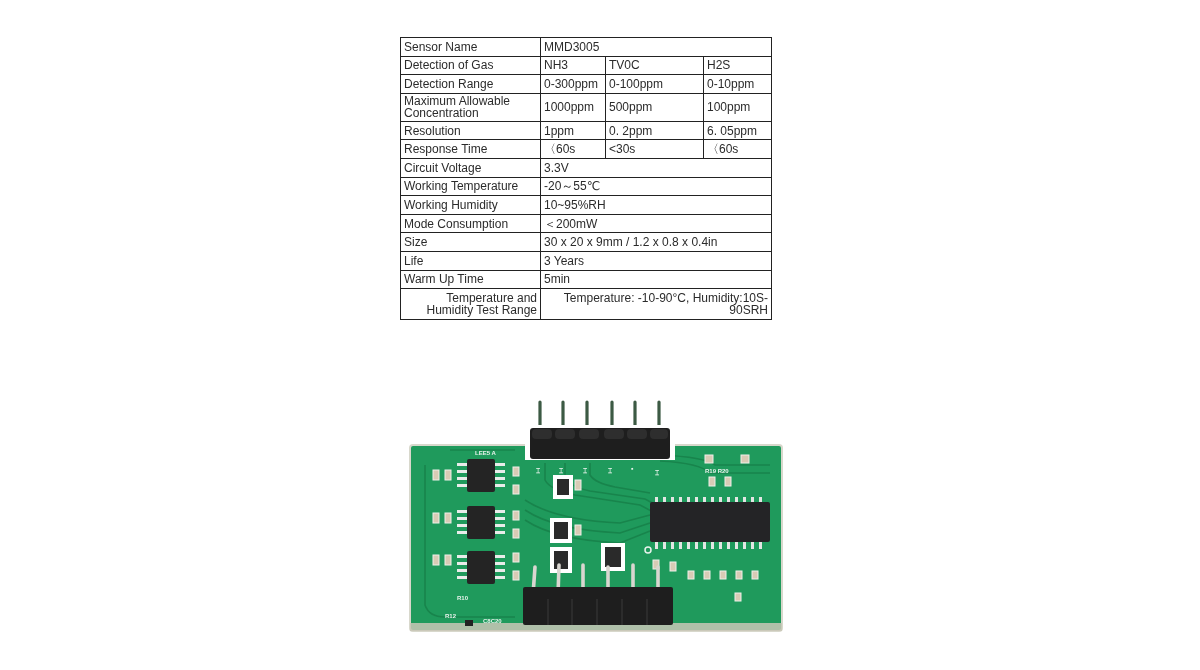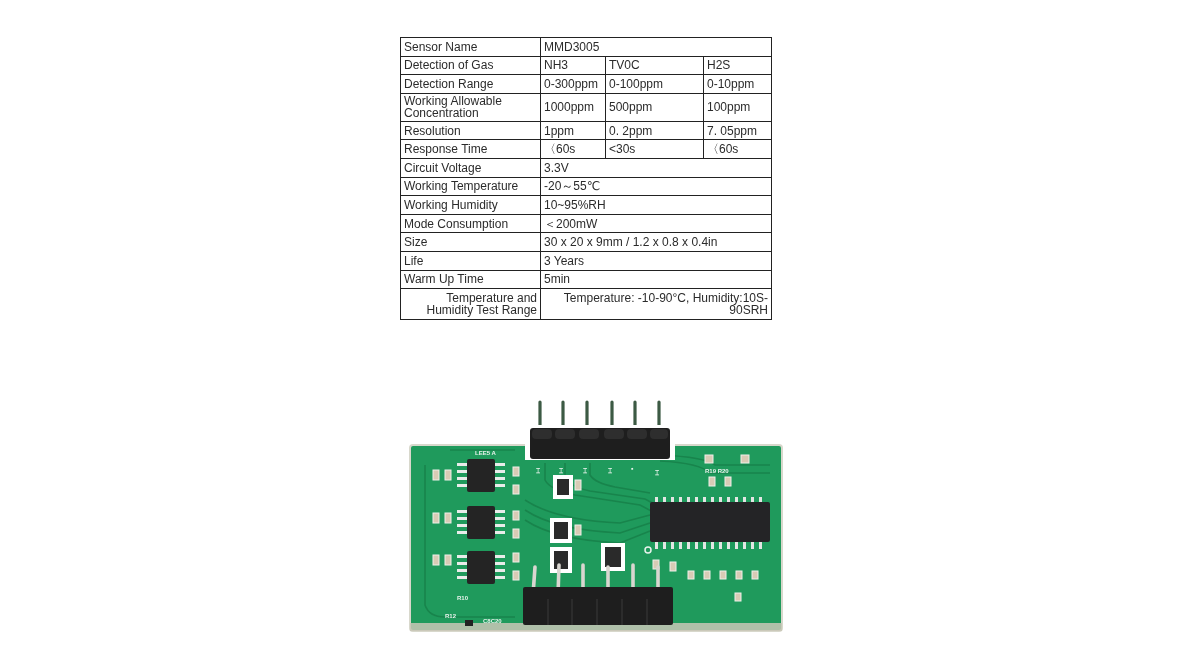--- a/index.html
+++ b/index.html
@@ -46,30 +46,30 @@
       <td>TV0C</td>
       <td>H2S</td>
     </tr>
     <tr>
       <td>Detection Range</td>
       <td>0-300ppm</td>
       <td>0-100ppm</td>
       <td>0-10ppm</td>
     </tr>
     <tr class="tall">
-      <td>Working Allowable Concentration</td>
+      <td>Maximum Allowable Concentration</td>
       <td>1000ppm</td>
       <td>500ppm</td>
       <td>100ppm</td>
     </tr>
     <tr>
       <td>Resolution</td>
       <td>1ppm</td>
       <td>0. 2ppm</td>
-      <td>7. 05ppm</td>
+      <td>6. 05ppm</td>
     </tr>
     <tr>
       <td>Response Time</td>
       <td>〈60s</td>
       <td>&lt;30s</td>
       <td>〈60s</td>
     </tr>
     <tr>
       <td>Circuit Voltage</td>
       <td colspan="3">3.3V</td>

